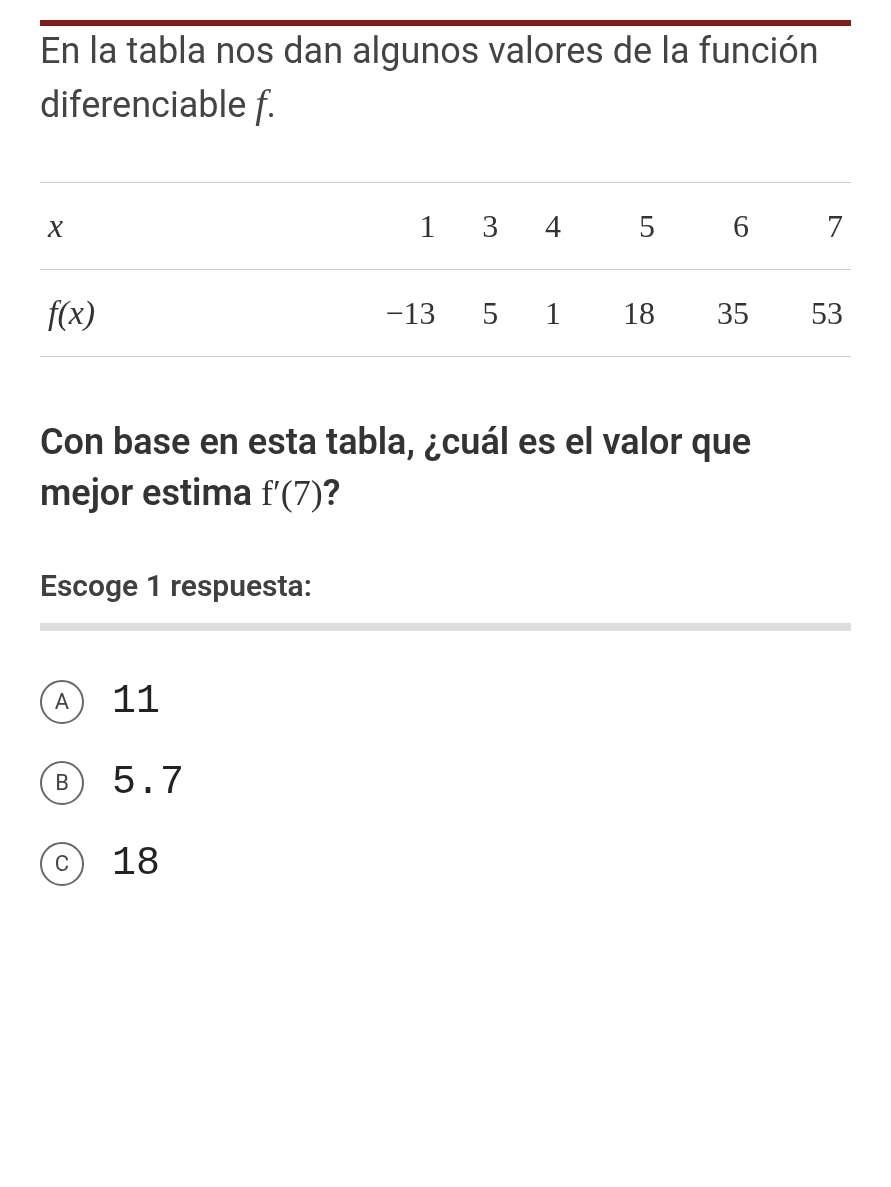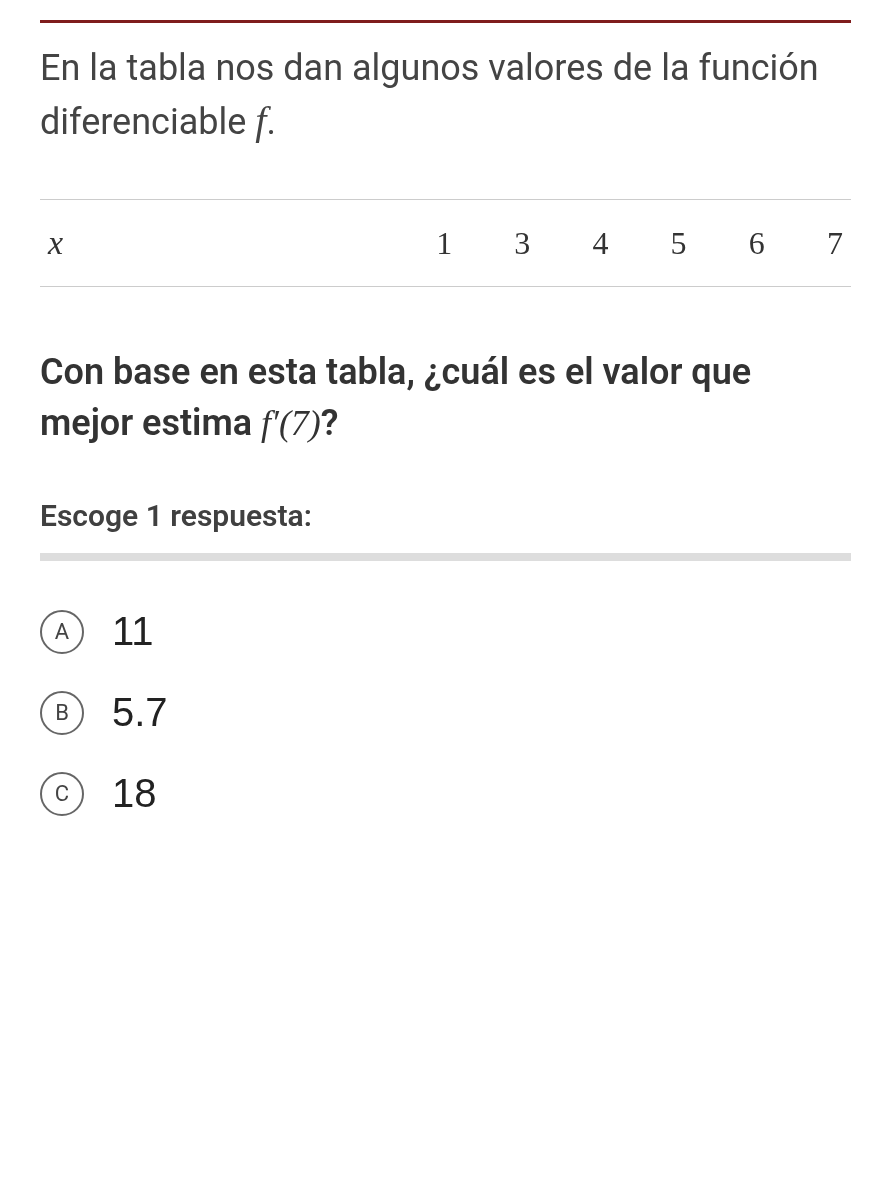--- a/index.html
+++ b/index.html
@@ -12,22 +12,21 @@
       color: #333;
       width: 891px;
       padding: 20px 40px;
       background: #fff;
     }
     .problem-statement {
       font-size: 36px;
       line-height: 1.4;
       color: #444;
       margin-bottom: 50px;
-      border-top: 3px solid #7f1d1d;
-      padding-top: 20px;
+      border-top: 6px solid #7f1d1d;
     }
     .math-var {
       font-family: 'Times New Roman', serif;
       font-style: italic;
       font-size: 40px;
     }
     .data-table {
       width: 100%;
       border-collapse: collapse;
       margin-bottom: 60px;
@@ -56,21 +55,20 @@
     }
     .question-text {
       font-size: 36px;
       line-height: 1.4;
       font-weight: 600;
       color: #333;
       margin-bottom: 50px;
     }
     .math-expr {
       font-family: 'Times New Roman', serif;
-      font-style: italic;
       font-weight: normal;
     }
     .instruction {
       font-size: 30px;
       font-weight: 600;
       color: #404040;
       margin-bottom: 20px;
     }
     .divider-bar {
       height: 8px;
@@ -90,21 +88,21 @@
       border-radius: 50%;
       display: flex;
       align-items: center;
       justify-content: center;
       font-size: 22px;
       color: #444;
       margin-right: 28px;
       flex-shrink: 0;
     }
     .choice-value {
-      font-family: Liberation Sans, sans-serif;
+      font-family: Liberation Mono, monospace;
       font-size: 40px;
       color: #222;
     }
   </style>
 </head>
 <body>
 
 <div class="problem-statement">
   <span>En la tabla nos dan algunos valores de la función diferenciable </span><span class="math-var">f</span><span>.</span>
 </div>
@@ -112,20 +110,29 @@
 <table class="data-table">
   <tbody>
       <tr>
     <td class="header-cell">x</td>
     <td class="value-cell">1</td>
     <td class="value-cell">3</td>
     <td class="value-cell">4</td>
     <td class="value-cell">5</td>
     <td class="value-cell">6</td>
     <td class="value-cell">7</td>
+  </tr>
+  <tr>
+    <td class="header-cell">f(x)</td>
+    <td class="value-cell">−13</td>
+    <td class="value-cell">5</td>
+    <td class="value-cell">1</td>
+    <td class="value-cell">18</td>
+    <td class="value-cell">35</td>
+    <td class="value-cell">53</td>
   </tr>
 </tbody>
   </table>
 
 <div class="question-text">
   <span>Con base en esta tabla, ¿cuál es el valor que mejor estima </span><span class="math-expr">f′(7)</span><span>?</span>
 </div>
 
 <div class="instruction">Escoge 1 respuesta:</div>
 

